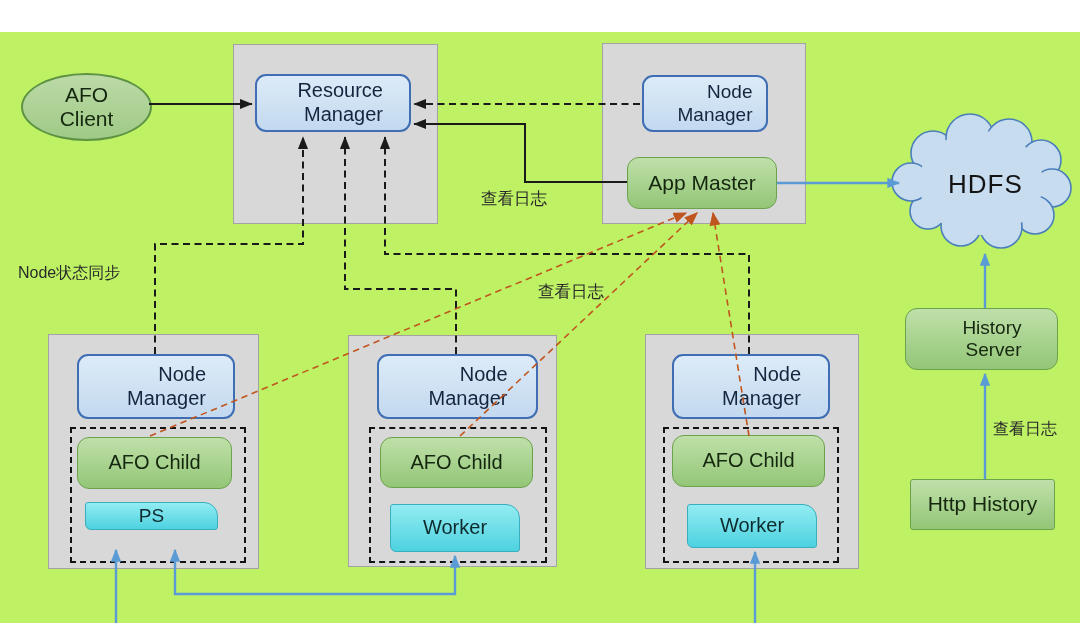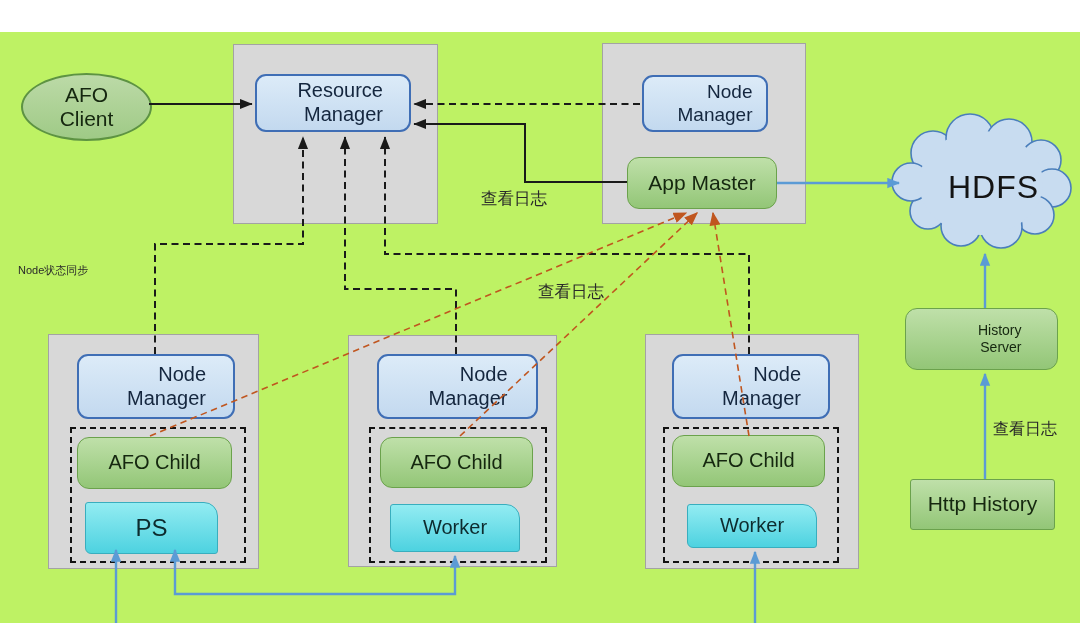--- a/index.html
+++ b/index.html
@@ -37,21 +37,21 @@
     background:linear-gradient(#bcdaa7,#9fca86);
     border:2px solid #5d9342;font-size:21px;color:#15270f;
   }
   .dashed-rect{
     position:absolute;border:2px dashed #121212;background:transparent;
   }
   .flabel{
     position:absolute;color:#2a2a2a;font-size:16.5px;white-space:nowrap;
   }
   .hdfs-text{
-    position:absolute;font-size:32px;color:#141414;letter-spacing:1px;
+    position:absolute;font-size:26px;color:#141414;letter-spacing:1px;
   }
   svg.edges{position:absolute;left:0;top:0;pointer-events:none;}
   .edge-black{stroke:#1a1a1a;stroke-width:2;fill:none;}
   .edge-dash{stroke-dasharray:7 4.5;}
   .edge-orange{stroke:#c0561f;stroke-width:1.6;fill:none;stroke-dasharray:6.5 4.5;}
   .edge-blue{stroke:#5b9bd5;stroke-width:2.4;fill:none;}
   .cloud-part{fill:#c8dcf0;stroke:#4a7ebb;stroke-width:1.6;}
   .cloud-cover{fill:#c8dcf0;stroke:none;}
 </style>
 </head>
@@ -78,35 +78,35 @@
   </div>
 
   <div class="box blue-box" style="left:642px;top:43px;width:126px;height:57px;font-size:19px;">
     <span class="t" style="width:95px;">Node Manager</span>
   </div>
 
   <div class="box green-box" style="left:627px;top:125px;width:150px;height:52px;font-size:21px;">
     <span class="t">App Master</span>
   </div>
 
-  <div class="box green-box" style="left:905px;top:276px;width:153px;height:62px;font-size:14px;">
+  <div class="box green-box" style="left:905px;top:276px;width:153px;height:62px;font-size:19px;">
     <span class="t" style="width:80px;">History Server</span>
   </div>
 
   <div class="box green-box green-sq" style="left:910px;top:447px;width:145px;height:51px;font-size:21px;">
     <span class="t">Http History</span>
   </div>
 
   <div class="box blue-box" style="left:77px;top:322px;width:158px;height:65px;">
     <span class="t" style="width:100px;">Node Manager</span>
   </div>
   <div class="box green-box" style="left:77px;top:405px;width:155px;height:52px;">
     <span class="t">AFO Child</span>
   </div>
-  <div class="box cyan-box" style="left:85px;top:470px;width:133px;height:52px;font-size:24px;">
+  <div class="box cyan-box" style="left:85px;top:470px;width:133px;height:28px;font-size:19px;">
     <span class="t">PS</span>
   </div>
 
   <div class="box blue-box" style="left:377px;top:322px;width:161px;height:65px;">
     <span class="t" style="width:100px;">Node Manager</span>
   </div>
   <div class="box green-box" style="left:380px;top:405px;width:153px;height:51px;">
     <span class="t">AFO Child</span>
   </div>
   <div class="box cyan-box" style="left:390px;top:472px;width:130px;height:48px;">
@@ -165,17 +165,17 @@
     <path class="edge-blue" d="M 777,151 L 899,151" marker-end="url(#mBlue)"></path>
     <path class="edge-blue" d="M 985,276 L 985,222" marker-end="url(#mBlue)"></path>
     <path class="edge-blue" d="M 985,447 L 985,342" marker-end="url(#mBlue)"></path>
     <path class="edge-blue" d="M 175,518 L 175,562 L 455,562 L 455,524" marker-start="url(#mBlue)" marker-end="url(#mBlue)"></path>
     <path class="edge-blue" d="M 116,518 L 116,613 L 755,613 L 755,520" marker-start="url(#mBlue)" marker-end="url(#mBlue)"></path>
   </svg>
 
   <div class="hdfs-text" style="left:948px;top:137px;width:70px;text-align:center;">HDFS</div>
 
   <div class="flabel" style="left:481px;top:156px;">查看日志</div>
-  <div class="flabel" style="left:18px;top:231px;font-size:11px;">Node状态同步</div>
+  <div class="flabel" style="left:18px;top:231px;font-size:16px;">Node状态同步</div>
   <div class="flabel" style="left:538px;top:249px;">查看日志</div>
   <div class="flabel" style="left:993px;top:387px;font-size:16px;text-align:right;">查看日志</div>
 
 </div>
 
 </body></html>

